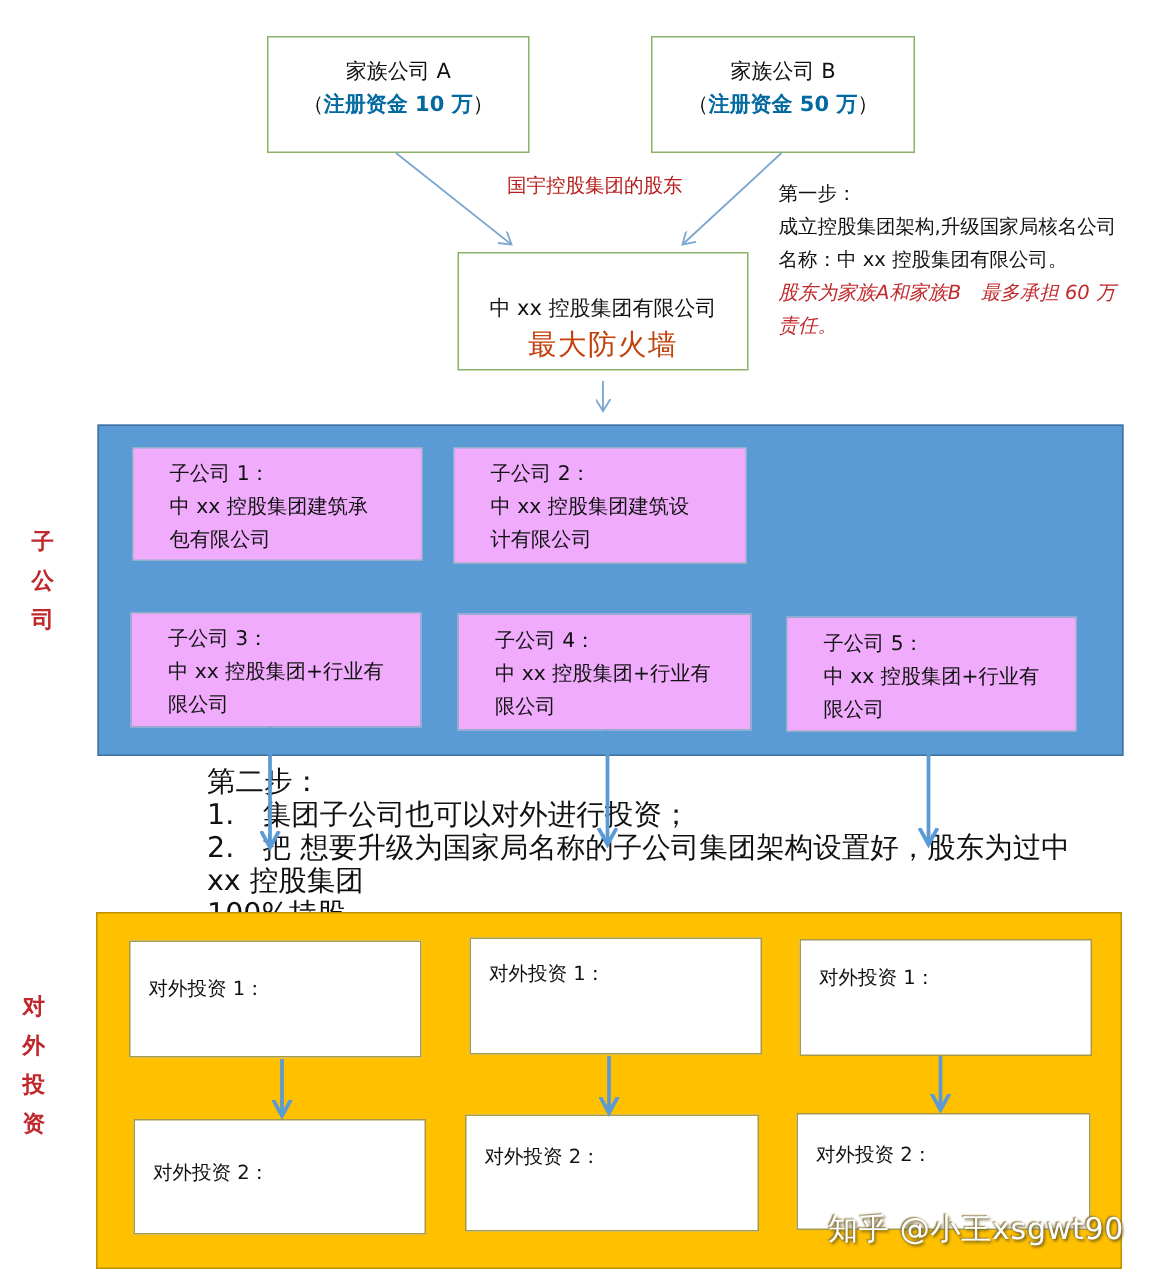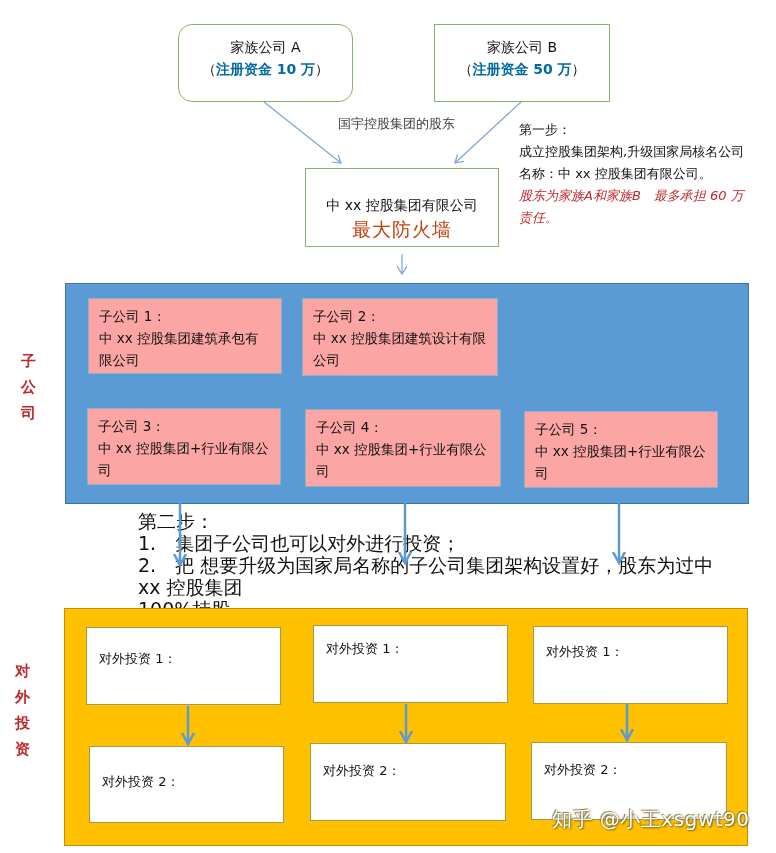--- a/index.html
+++ b/index.html
@@ -5,38 +5,38 @@
   html, body { margin: 0; padding: 0; background: #ffffff; }
   body { width: 776px; height: 853px; position: relative; overflow: hidden;
          font-family: "DejaVu Sans", "Liberation Sans", sans-serif; color: #111; }
   .abs { position: absolute; box-sizing: border-box; }
   .green-box { background: #fff; border: 1px solid #8ab36a; text-align: center; }
   .family-name { font-size: 14px; margin-top: 14px; }
   .capital { font-size: 14px; margin-top: 4px; }
   .capital .red { color: #0369a1; font-weight: bold; }
   .center-name { font-size: 14px; margin-top: 28px; }
   .firewall { font-size: 19px; color: #c2410c; margin-top: 2px; letter-spacing: 1px; }
-  .note-label { font-size: 13px; color: #404040; }
+  .note-label { font-size: 13px; color: #b91c1c; }
   .step1 { font-size: 13px; line-height: 22px; width: 235px; }
   .step1 .red { color: #c0282c; font-style: italic; }
   .panel-blue { background: #5b9bd5; border: 1px solid #41719c; }
   .panel-yellow { background: #ffc000; border: 1px solid #bf9000; }
-  .sub-box { background: #fca5a5; border: 1px solid #8fb0c8; padding: 6px 10px; font-size: 13.5px; line-height: 22px; }
+  .sub-box { background: #f0abfc; border: 1px solid #8fb0c8; padding: 6px 24px; font-size: 13.5px; line-height: 22px; }
   .inv-box { background: #fff; border: 1px solid #a59a4a; padding: 0 12px; font-size: 13px; }
   .inv-box span { display: block; margin-top: 26px; }
   .inv-box.top span { margin-top: 22px; }
   .side-label { color: #c0282c; font-weight: bold; font-size: 15px; width: 20px; text-align: right; line-height: 26px; }
   .step2 { font-size: 19px; line-height: 22px; }
   .watermark { font-size: 20px; color: #ffffff; text-shadow: 1px 1px 2px #6b5a20, -1px -1px 1px #8a7a40; letter-spacing: 0.5px; }
   svg.overlay { position: absolute; left: 0; top: 0; pointer-events: none; }
 </style>
 </head>
 <body>
 
-<div class="abs green-box" style="left:178px; top:24px; width:175px; height:78px;border-radius:14px;">
+<div class="abs green-box" style="left:178px; top:24px; width:175px; height:78px;">
   <div class="family-name">家族公司 A</div>
   <div class="capital"><span>（</span><span class="red">注册资金 10 万</span><span>）</span></div>
 </div>
 
 <div class="abs green-box" style="left:434px; top:24px; width:176px; height:78px;">
   <div class="family-name">家族公司 B</div>
   <div class="capital"><span>（</span><span class="red">注册资金 50 万</span><span>）</span></div>
 </div>
 
 <div class="abs note-label" style="left:338px; top:115px;">国宇控股集团的股东</div>

